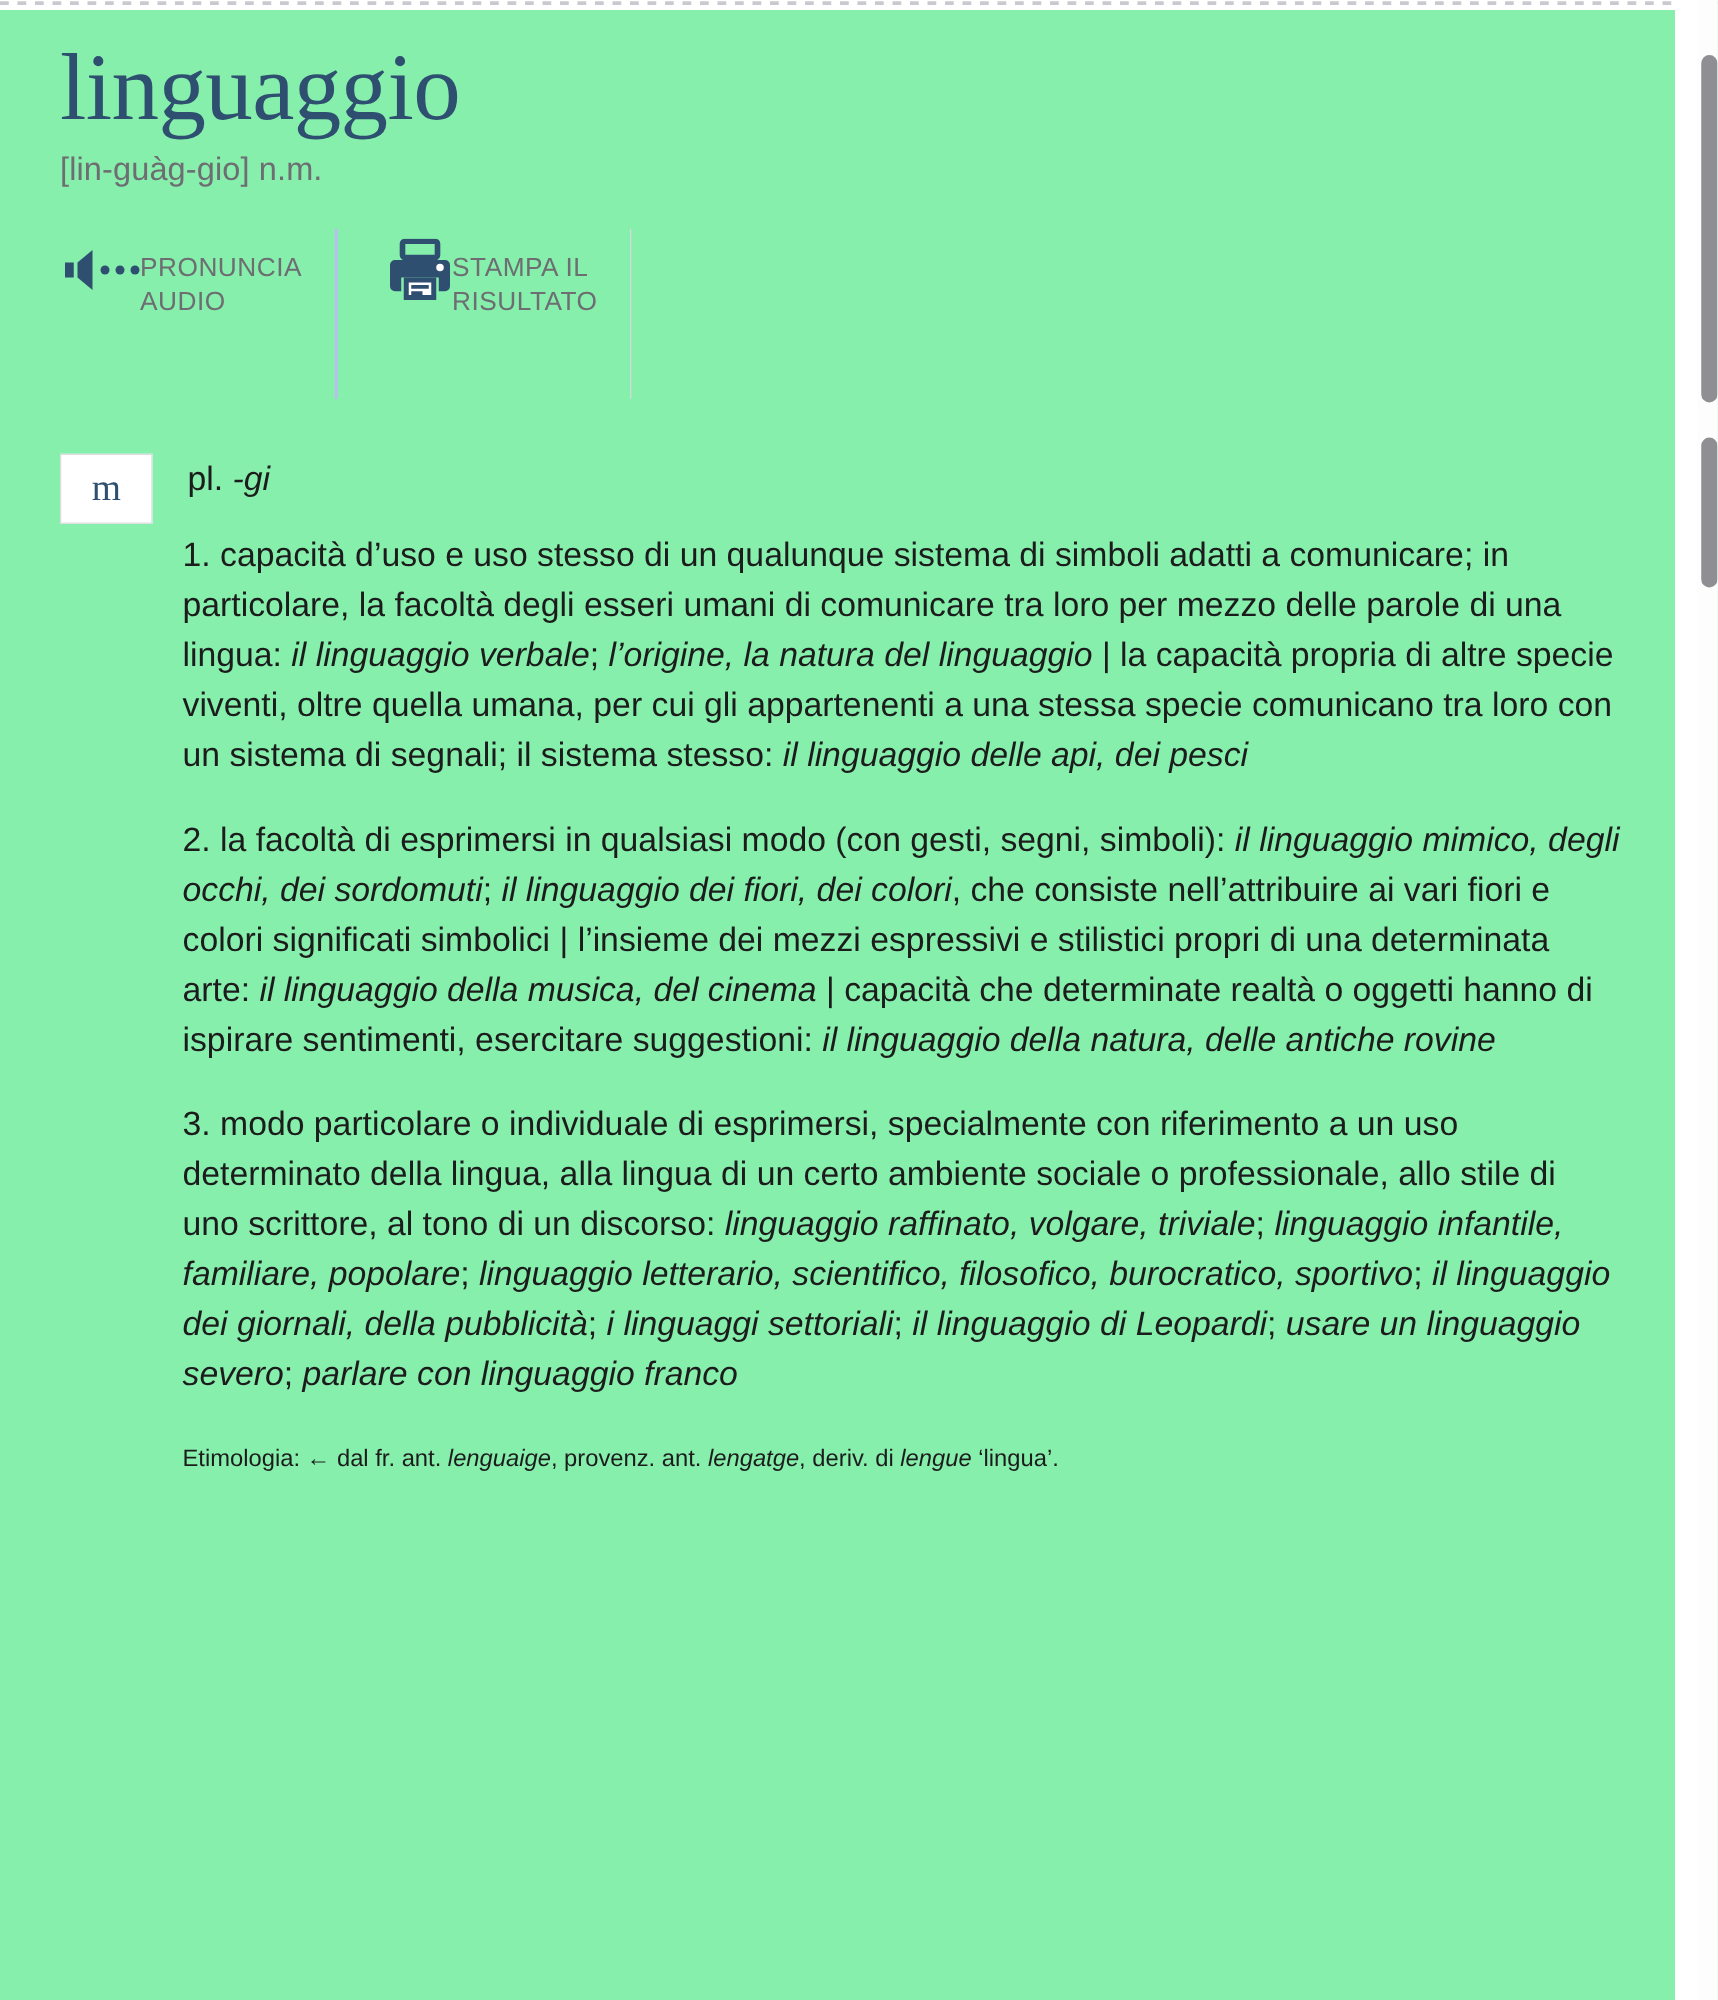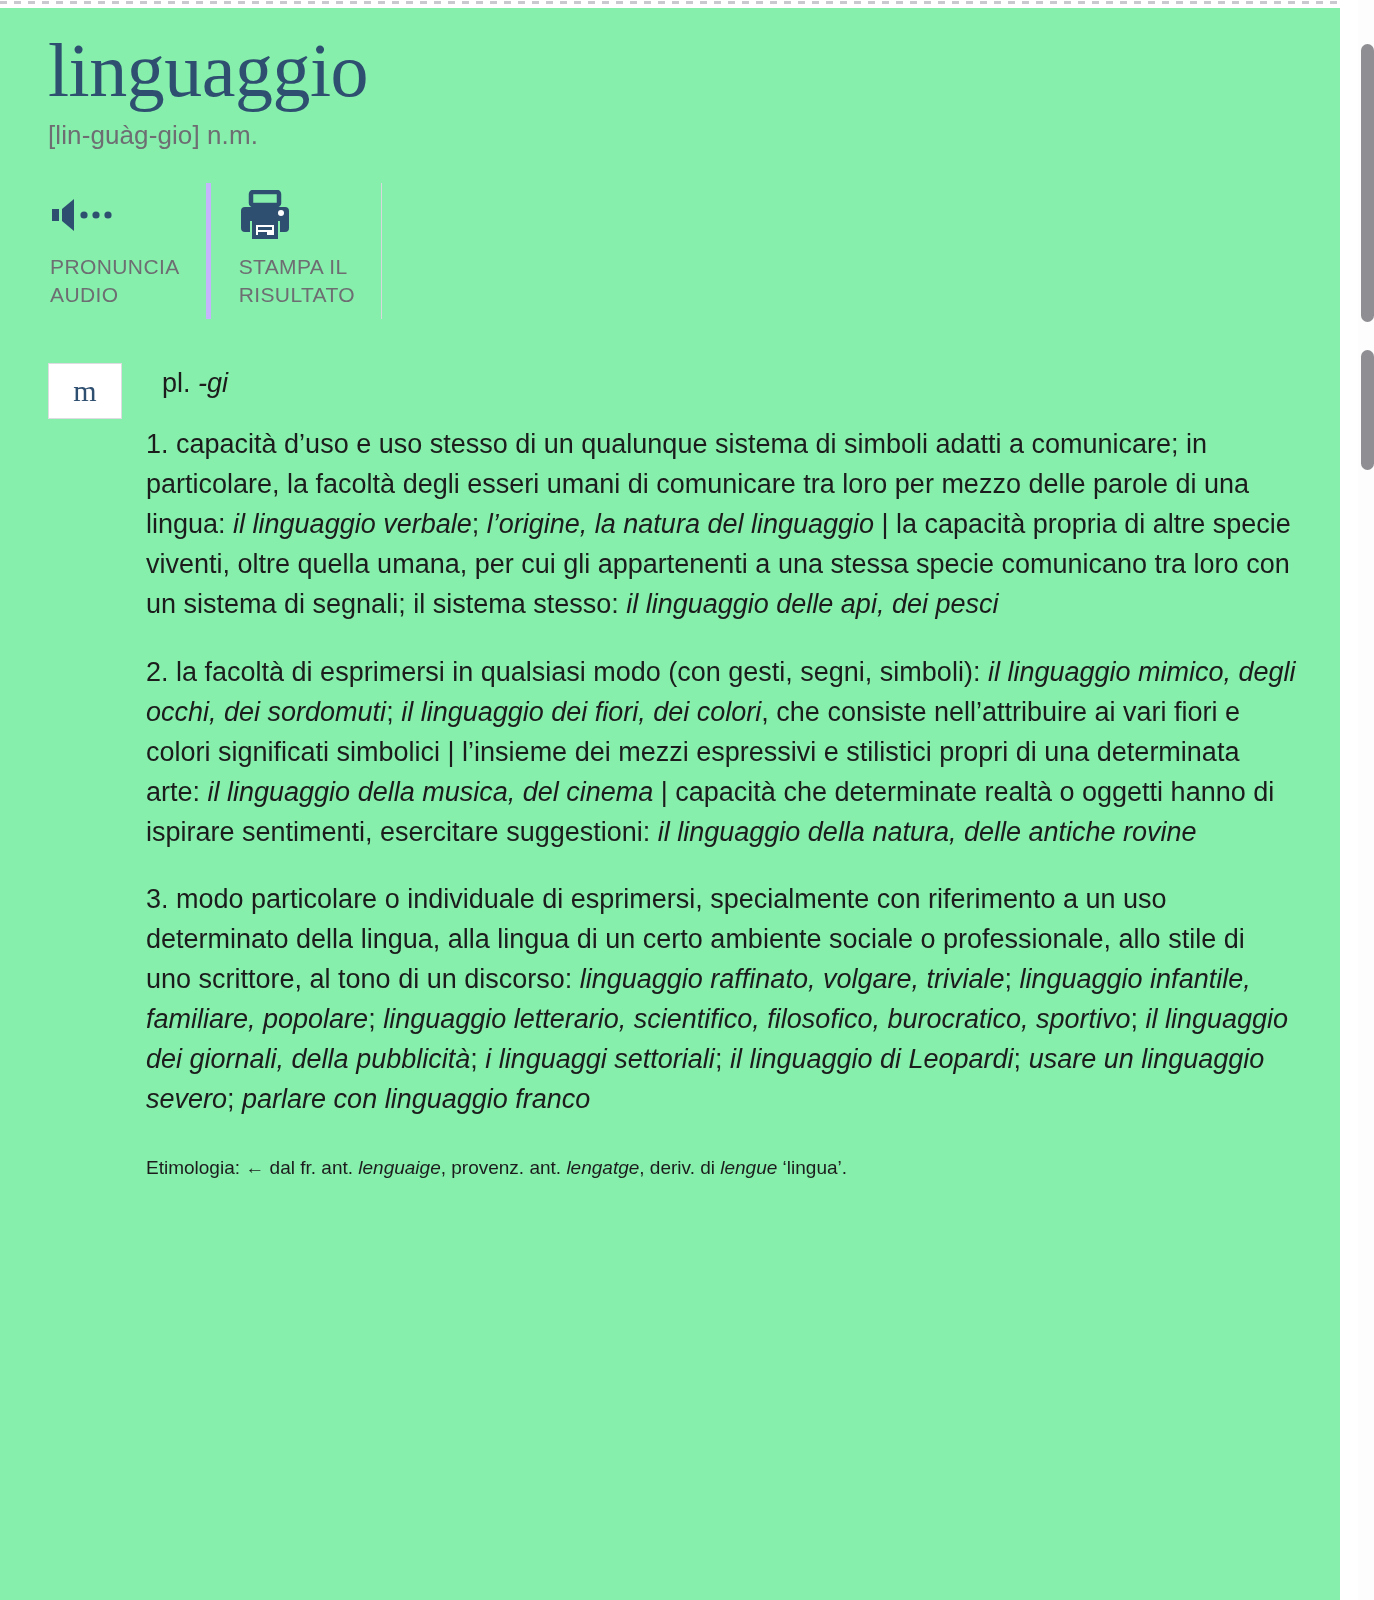--- a/index.html
+++ b/index.html
@@ -68,29 +68,29 @@
   
   .toolbar {
     display: flex;
     align-items: stretch;
     height: 136px;
     margin: 0 0 0 0;
     position: relative;
   }
   .tool {
     display: flex;
-    flex-direction: column;
+    flex-direction: row;
     align-items: flex-start;
     justify-content: flex-start;
     padding: 6px 26px 10px 0;
     cursor: pointer;
     min-width: 150px;
   }
   .tool:first-child { padding-left: 2px; }
-  .tool.divided { border-left: 5px solid #c4b5fd; padding-left: 28px; }
+  .tool.divided { border-left: 2px solid #c4b5fd; padding-left: 40px; }
   .tool-spacer { border-left: 1px solid #d7d7dc; width: 1px; }
 
   .tool-icon {
     height: 54px;
     display: flex;
     align-items: center;
     color: #2f4f70;
   }
   .tool-label {
     font-size: 21px;
@@ -124,21 +124,21 @@
   }
   .senses {
     flex: 1 1 auto;
     max-width: 1150px;
     padding-top: 2px;
   }
 
   .plural {
     font-size: 27px;
     color: #1c1c1c;
-    margin: 0 0 24px 16px;
+    margin: 0 0 24px 4px;
     line-height: 1.35;
   }
 
   .sense {
     font-size: 27px;
     line-height: 1.48;
     color: #1c1c1c;
     margin: 0 0 28px 0;
     text-align: left;
   }

